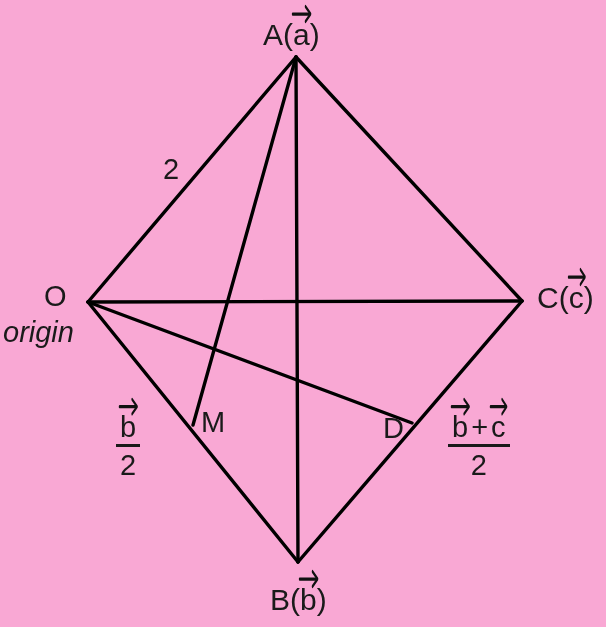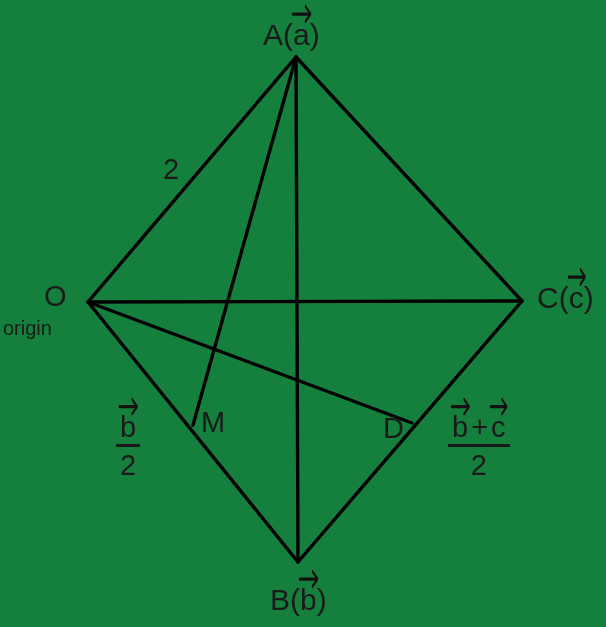--- a/index.html
+++ b/index.html
@@ -8,21 +8,21 @@
     background: #ffffff;
   }
   body {
     font-family: "Liberation Sans", sans-serif;
     color: #1a1a1a;
   }
   #figure {
     position: relative;
     width: 606px;
     height: 627px;
-    background: #15803d;
+    background: #f9a8d4;
     overflow: hidden;
   }
   svg.geom {
     position: absolute;
     left: 0;
     top: 0;
     width: 606px;
     height: 627px;
   }
   .lbl {
@@ -59,21 +59,22 @@
     pointer-events: none;
   }
   .vec > .arrw svg {
     display: block;
     width: 100%;
     height: 100%;
     overflow: visible;
   }
   
   .origin-word {
-    font-size: 20px;
+    font-size: 29px;
+    font-style: italic;
   }
   
   .frac {
     position: absolute;
     text-align: center;
     font-size: 29px;
     line-height: 1.05;
   }
   .frac .numer {
     display: block;

